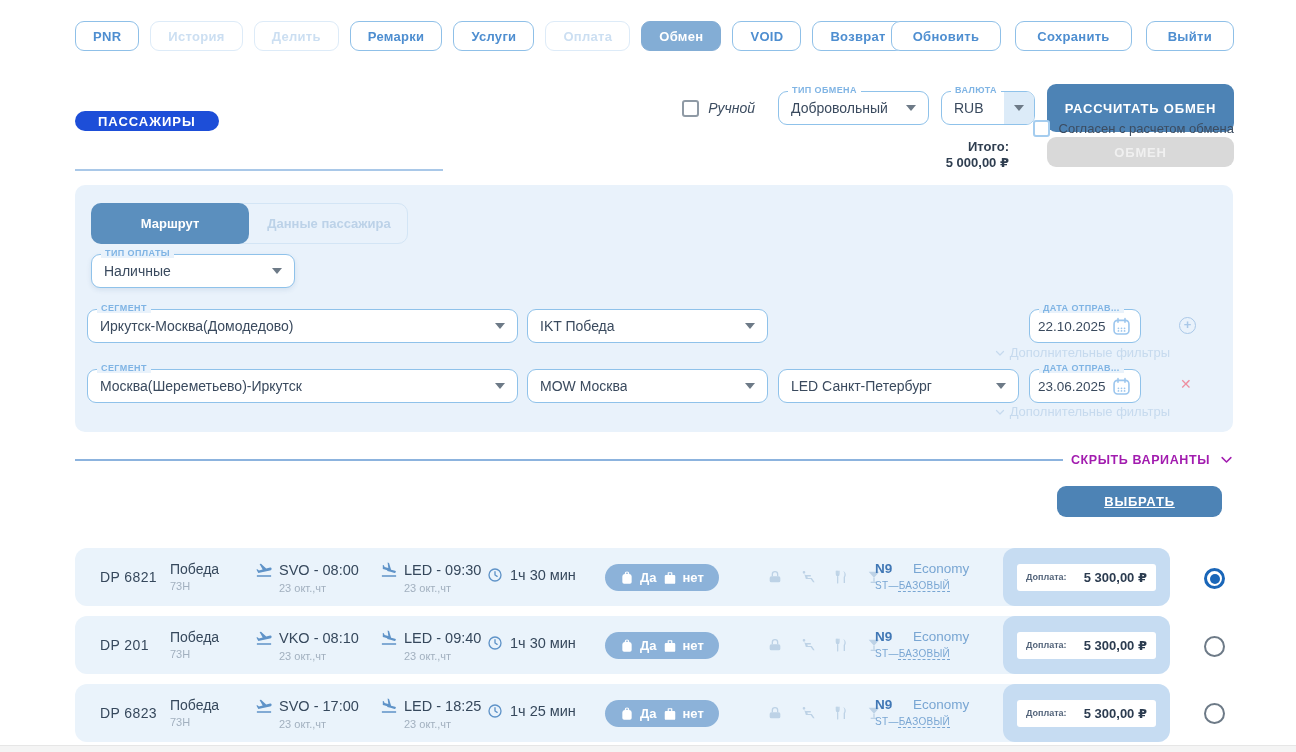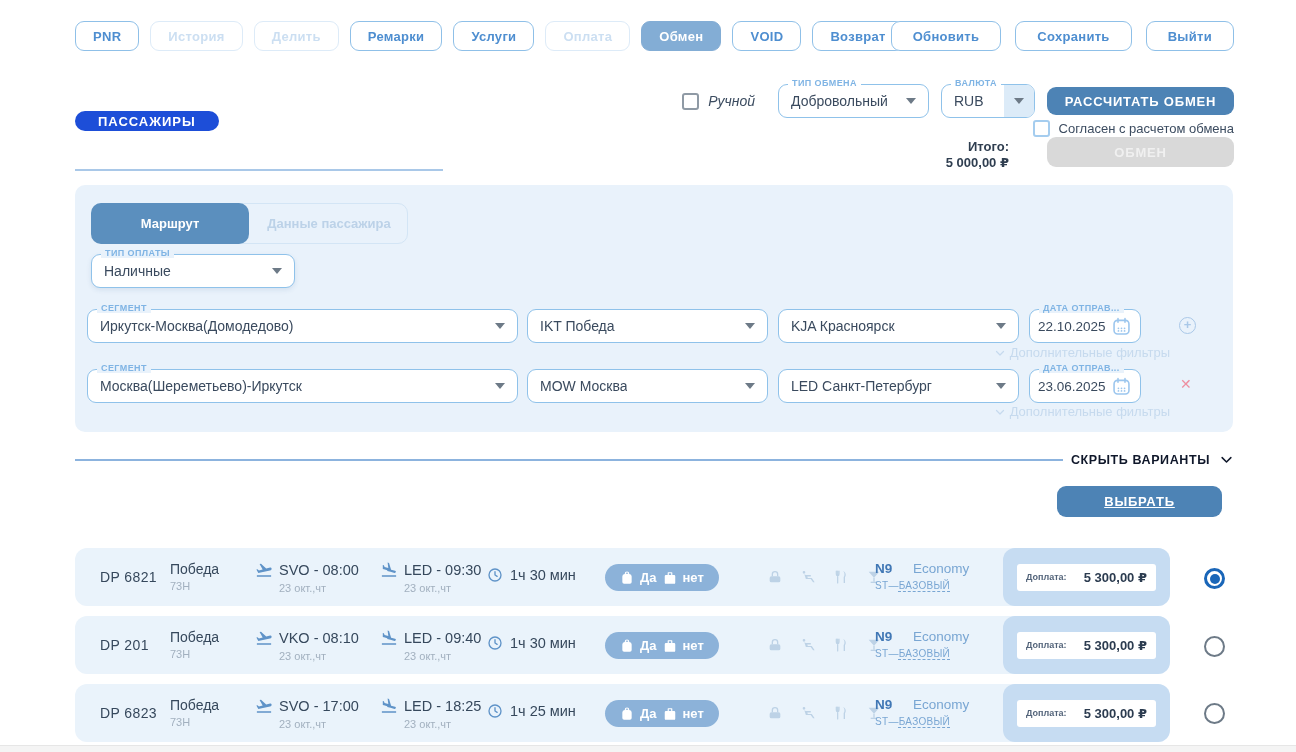--- a/index.html
+++ b/index.html
@@ -28,21 +28,21 @@
                letter-spacing:.4px; padding:0 4px; background:#fff; line-height:10px; white-space:nowrap; }
   .on-panel .sel-label, .sel.on-panel .sel-label { background:#e9f2fb; }
   .sel-value { font-size:14px; color:#3a4a5e; white-space:nowrap; overflow:hidden; }
   .arrow { margin-left:auto; width:0; height:0; border-left:5px solid transparent; border-right:5px solid transparent;
            border-top:6px solid #6d7a87; flex:0 0 auto; }
   .arrow-zone { position:absolute; right:0; top:0; bottom:0; width:30px; background:#dcebf8;
                 border-radius:0 7px 7px 0; display:flex; align-items:center; justify-content:center; }
 
   .btn-primary { background:#4d83b5; color:#fff; border:none; border-radius:9px; font-weight:bold;
                  font-size:13px; letter-spacing:.8px; display:flex; align-items:center; justify-content:center; cursor:pointer; }
-  .btn-calc { width:187px; height:28px; }
+  .btn-calc { width:187px; height:48px; }
   .agree-row { position:absolute; top:120px; right:62px; display:flex; align-items:center; gap:9px; }
   .agree-row .chk-label { font-size:13px; }
   .total-row { position:absolute; top:137px; right:62px; display:flex; gap:38px; }
   .totals { text-align:right; font-size:13px; font-weight:bold; color:#2f3e50; line-height:16px; padding-top:2px;}
   .btn-exchange { width:187px; height:30px; background:#d9d9d9; color:#f0f0f0; border:none; border-radius:9px;
                   font-weight:bold; font-size:13px; letter-spacing:.8px; display:flex; align-items:center; justify-content:center; }
 
   
   .pass-pill { position:absolute; top:111px; left:75px; height:20px; padding:0 23px; border-radius:15px;
                background:#1d4ed8; color:#fff; font-size:13px; font-weight:bold; letter-spacing:1px;
@@ -66,21 +66,21 @@
   .cal { margin-left:auto; color:#9cc6ee; cursor:pointer; display:flex; }
   .plus-btn { position:absolute; left:1104px; width:17px; height:17px; border:1.5px solid #a9c8e8; border-radius:50%;
               color:#a9c8e8; font-size:13px; line-height:14px; text-align:center; cursor:pointer; font-weight:bold;}
   .cross-btn { position:absolute; left:1105px; color:#ee8fa0; font-size:14px; font-weight:bold; cursor:pointer; }
   .filters { position:absolute; left:0; width:1095px; text-align:right; font-size:13px; color:#c6daee; cursor:pointer; }
   .filters svg { vertical-align:-2px; margin-right:4px; }
 
   
   .divider { position:absolute; top:459px; left:75px; width:988px; height:2px; background:#8cb3de; }
   .hide-variants { position:absolute; top:452px; right:62px; display:flex; align-items:center; gap:9px;
-                   font-size:12.5px; font-weight:bold; color:#0f172a; letter-spacing:.6px; cursor:pointer; }
+                   font-size:12.5px; font-weight:bold; color:#a21caf; letter-spacing:.6px; cursor:pointer; }
   .btn-select { position:absolute; top:486px; right:74px; width:165px; height:31px;text-decoration:underline; }
 
   
   .frow { position:absolute; left:75px; width:1095px; height:58px; background:#eaf3fb; border-radius:12px; }
   .frow .f-no { position:absolute; left:25px; top:21px; font-size:14px; letter-spacing:.4px; color:#36485c; }
   .f-air { position:absolute; left:95px; top:13px; }
   .f-air .a1 { font-size:14px; color:#36485c; }
   .f-air .a2 { font-size:11px; color:#a2b0bf; margin-top:3px; }
   .f-leg { position:absolute; top:13px; }
   .f-leg .l1 { display:flex; align-items:center; gap:6px; font-size:14.5px; color:#36485c; }
@@ -231,24 +231,20 @@
 
   <div class="sel sel-seg seg-row1 on-panel">
     <span class="sel-label">СЕГМЕНТ</span>
     <span class="sel-value">Иркутск-Москва(Домодедово)</span>
     <span class="arrow"></span>
   </div>
   <div class="sel sel-from seg-row1 on-panel">
     <span class="sel-value">IKT Победа</span>
     <span class="arrow"></span>
   </div>
-  <div class="sel sel-to seg-row1 on-panel">
-    <span class="sel-value">KJA Красноярск</span>
-    <span class="arrow"></span>
-  </div>
   <div class="sel date-field seg-row1 on-panel">
     <span class="sel-label">ДАТА ОТПРАВ...</span>
     <span class="sel-value" style="font-size:13.5px">22.10.2025</span>
     <span class="cal">
         <svg class="ic" width="21" height="21">
           <use href="#i-calendar"></use>
         </svg>
       </span>
   </div>
   <div class="plus-btn" style="top:132px">+</div>

